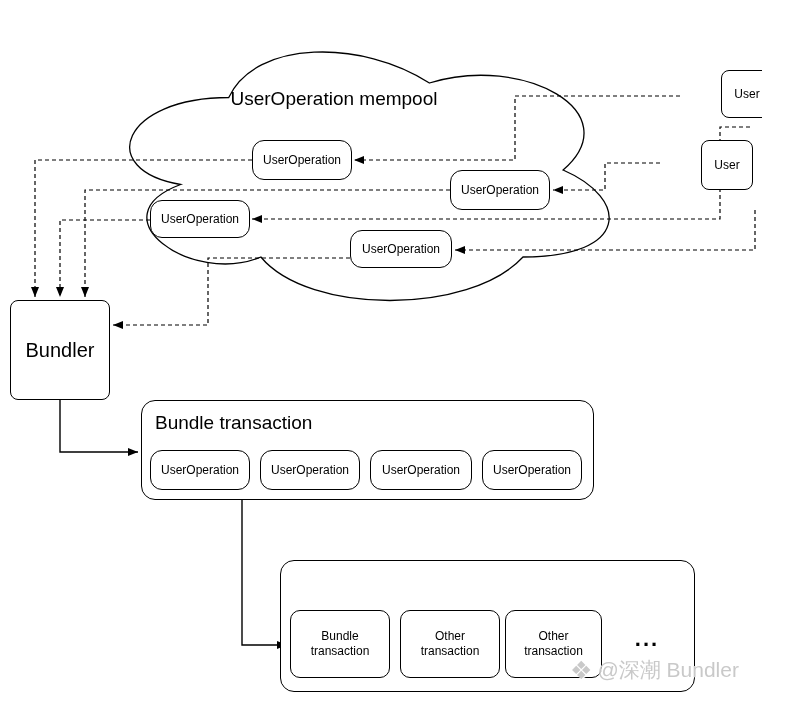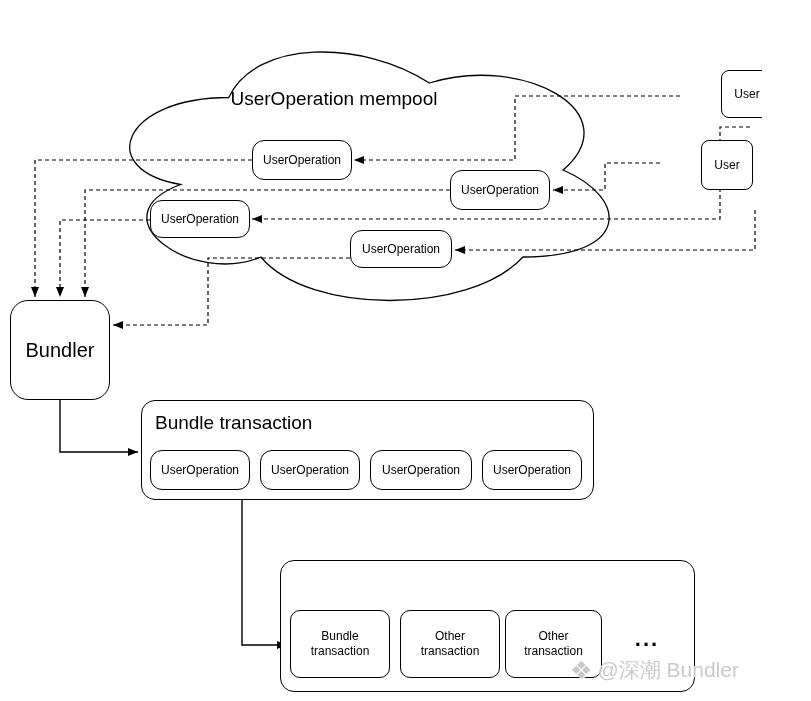--- a/index.html
+++ b/index.html
@@ -21,21 +21,21 @@
     border-radius: 12px;
     background: #ffffff;
     display: flex;
     align-items: center;
     justify-content: center;
     text-align: center;
     font-size: 12px;
     line-height: 1.25;
   }
   .user-box { border-radius: 8px; margin-left: 41px; }
-  .bundler-box { border-radius: 18px; font-size: 20px; }
+  .bundler-box { border-radius: 8px; font-size: 20px; }
   .container-box {
     position: absolute;
     box-sizing: border-box;
     border: 1px solid #000000;
     border-radius: 14px;
     background: #ffffff;
   }
   .section-title { position: absolute; font-size: 19px; white-space: nowrap; }
   .cloud-title {
     position: absolute;

